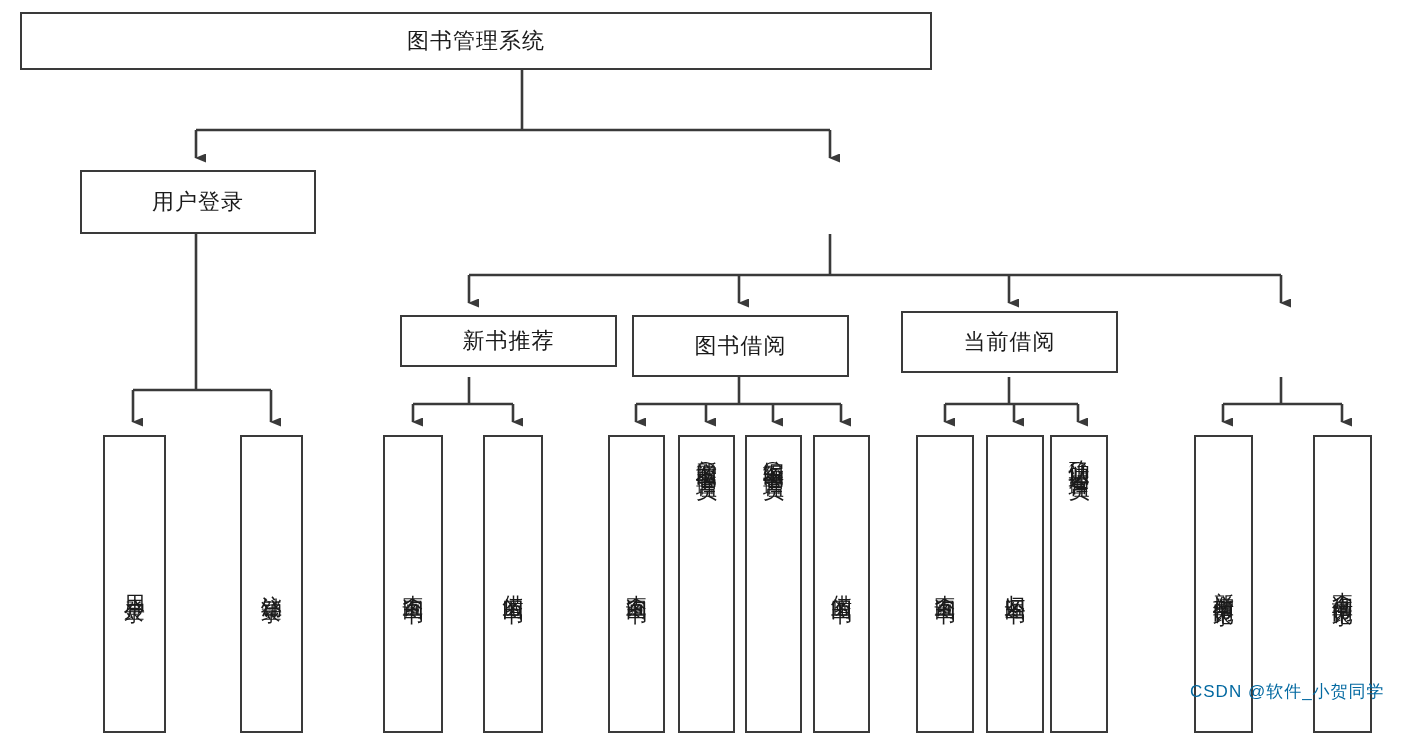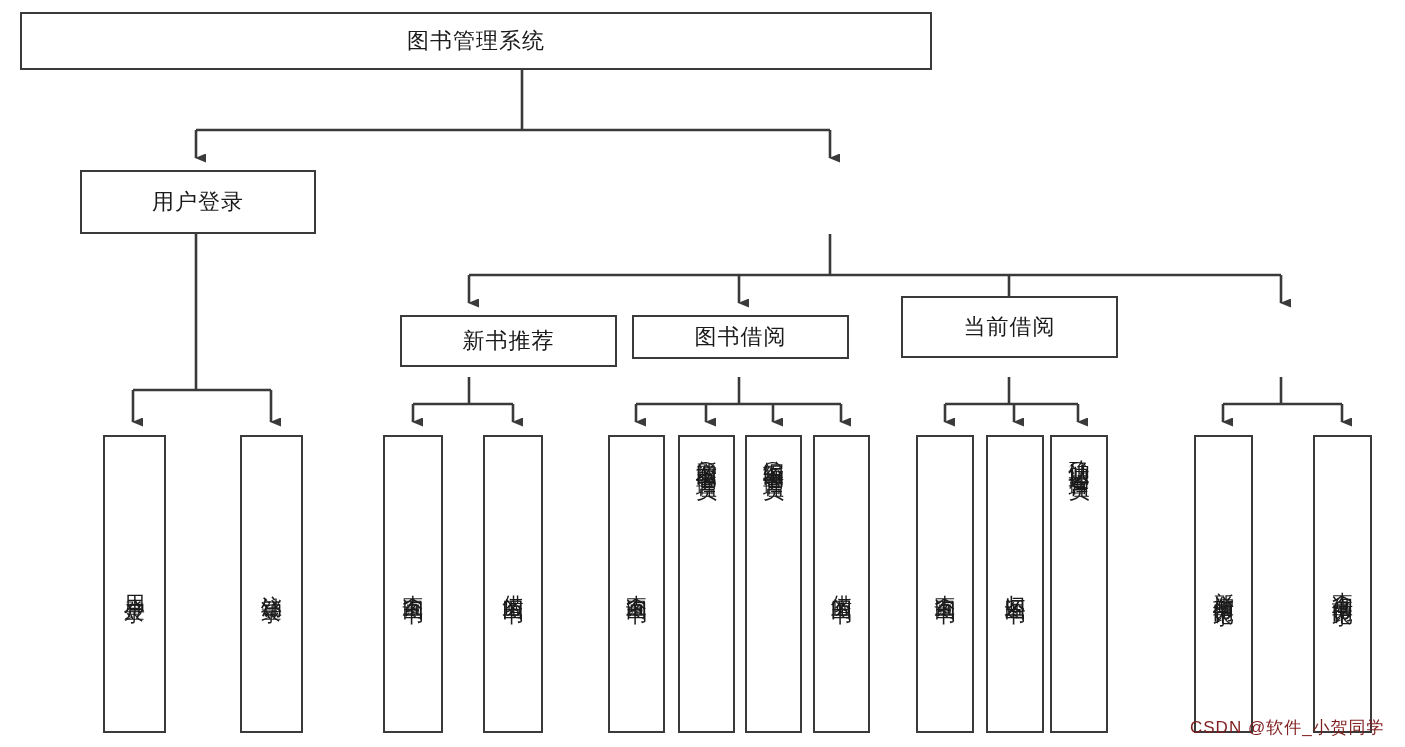--- a/index.html
+++ b/index.html
@@ -5,21 +5,21 @@
   html,body{margin:0;padding:0;background:#ffffff;}
   body{font-family:"Liberation Sans","DejaVu Sans",sans-serif;}
   #canvas{position:relative;width:1405px;height:747px;background:#fff;overflow:hidden;}
   #wires{position:absolute;left:0;top:0;width:1405px;height:747px;}
   .node{position:absolute;box-sizing:border-box;background:#fff;border:2.5px solid #3a3a3a;
         display:flex;align-items:center;justify-content:center;color:#1a1a1a;}
   .node.h{font-size:22px;letter-spacing:1px;}
   .node.v{writing-mode:vertical-rl;text-orientation:upright;font-size:21px;letter-spacing:3px;
           padding:6px 0;align-items:center;justify-content:center;line-height:1.05;}
   .node.v.top{justify-content:flex-start;}
-  .watermark{position:absolute;left:1190px;top:716px;font-size:17px;color:#7f1d1d;
+  .watermark{position:absolute;left:1190px;top:680px;font-size:17px;color:#0369a1;
              letter-spacing:1px;white-space:nowrap;}
 </style>
 </head>
 <body>
 
 <div id="canvas">
 
   <svg id="wires" viewBox="0 0 1405 747">
     <defs>
       <marker id="ar" markerWidth="9" markerHeight="11" refX="4.5" refY="10" orient="auto" markerUnits="userSpaceOnUse">
@@ -68,22 +68,22 @@
       <path d="M1223,404 L1223,422" marker-end="url(#ar)"></path>
       <path d="M1342,404 L1342,422" marker-end="url(#ar)"></path>
     </g>
   </svg>
 
   <div class="node h" style="left:20px;top:12px;width:912px;height:58px;">图书管理系统</div>
 
   <div class="node h" style="left:80px;top:170px;width:236px;height:64px;">用户登录</div>
 
   <div class="node h" style="left:361px;top:315px;width:217px;height:52px;margin-left:39px;">新书推荐</div>
-  <div class="node h" style="left:632px;top:315px;width:217px;height:44px;">图书借阅</div>
-  <div class="node h" style="left:901px;top:296px;width:217px;height:62px;">当前借阅</div>
+  <div class="node h" style="left:632px;top:315px;width:217px;height:62px;">图书借阅</div>
+  <div class="node h" style="left:901px;top:311px;width:217px;height:62px;">当前借阅</div>
 
   <div class="node v" style="left:103px;top:435px;width:63px;height:298px;">用户登录</div>
   <div class="node v" style="left:240px;top:435px;width:63px;height:298px;">注销登录</div>
 
   <div class="node v" style="left:383px;top:435px;width:60px;height:298px;">查询图书</div>
   <div class="node v" style="left:483px;top:435px;width:60px;height:298px;">借阅图书</div>
 
   <div class="node v" style="left:608px;top:435px;width:57px;height:298px;">查询图书</div>
   <div class="node v top" style="left:678px;top:435px;width:57px;height:298px;">新增图书（管理员）</div>
   <div class="node v top" style="left:745px;top:435px;width:57px;height:298px;">编辑图书（管理员）</div>

